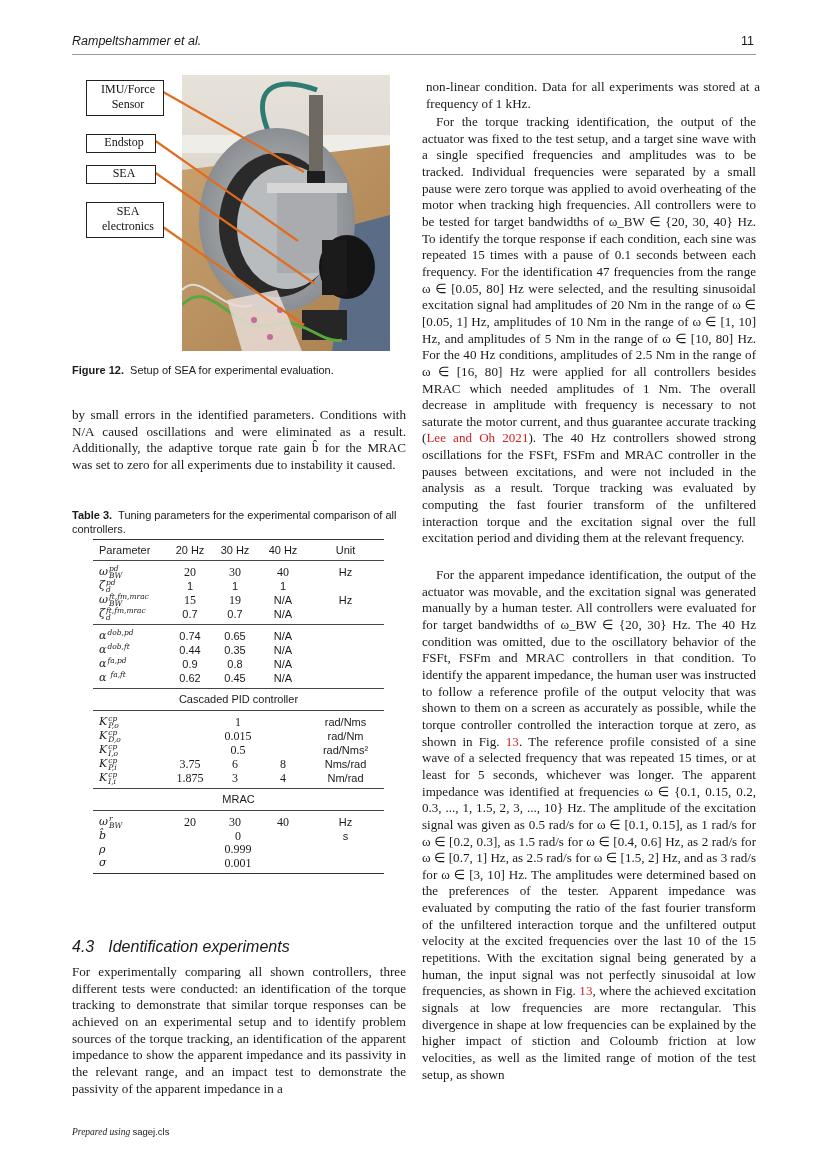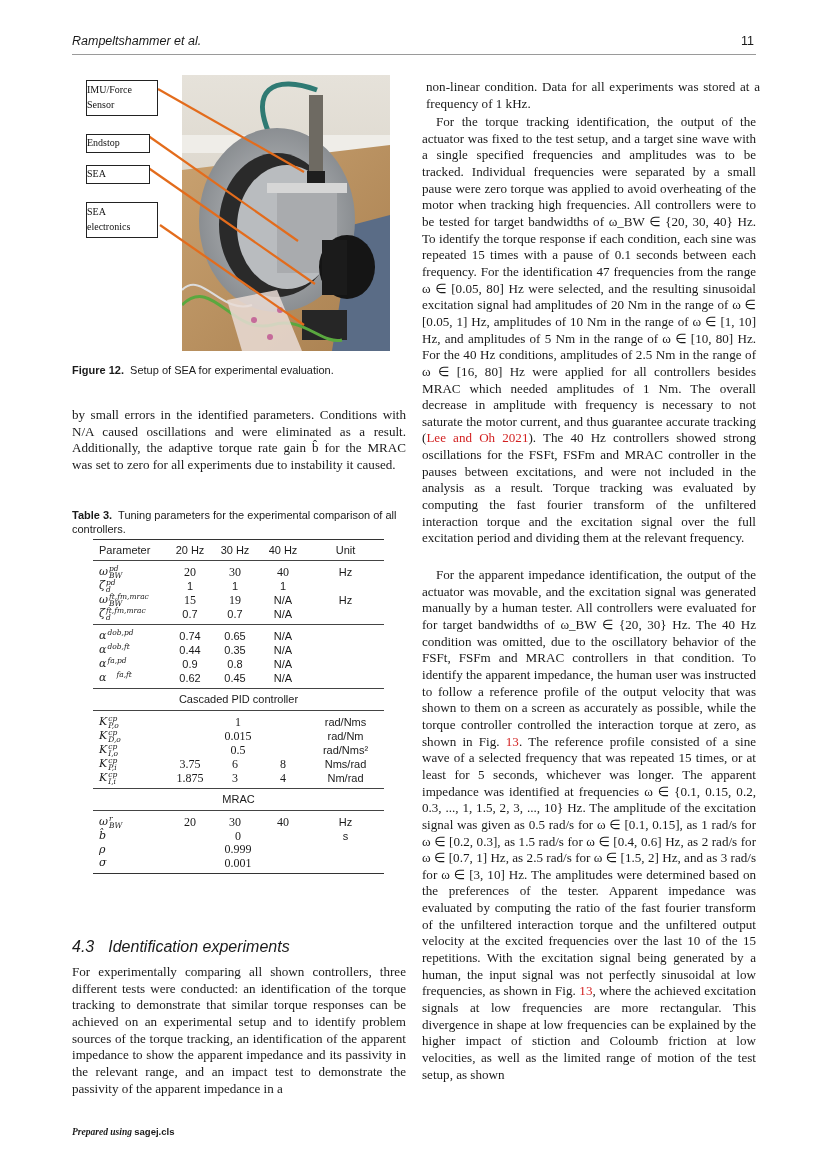--- a/index.html
+++ b/index.html
@@ -6,21 +6,21 @@
   body { width:827px; height:1169px; position:relative; overflow:hidden; color:#1a1a1a; }
   .sans { font-family:"Liberation Sans", "DejaVu Sans", sans-serif; }
 
   #header { position:absolute; left:72px; top:32px; width:684px; height:22px; border-bottom:1px solid #9a9a9a; }
   #header .running { position:absolute; left:0; top:2px; font-style:italic; font-size:12.5px; }
   #header .pageno { position:absolute; right:2px; top:2px; font-size:12.5px; }
 
   
   #figure { position:absolute; left:72px; top:75px; width:320px; height:278px; }
   #photo { position:absolute; left:110px; top:0; width:208px; height:276px; overflow:hidden; }
-  .label-box { position:absolute; left:14px; background:#fff; border:1.2px solid #222; font-family:"Liberation Serif", serif; font-size:10px; line-height:15px; color:#111; }
+  .label-box { position:absolute; left:14px; background:#fff; border:1.2px solid #222; font-family:"Liberation Serif", serif; font-size:12px; text-align:center; line-height:15px; color:#111;padding-left:6px; }
   #fig-caption { position:absolute; left:72px; top:364px; width:330px; font-size:11px; }
   #fig-caption b { font-weight:bold; }
 
   .para { font-family:"Liberation Serif", serif; font-size:13.1px; line-height:16.65px; text-align:justify; position:absolute; }
   .para.indent { text-indent:14px; }
   .link { color:#d21f1f; }
 
   #tab-caption { position:absolute; left:72px; top:508px; width:334px; font-size:11px; line-height:14px; }
 
   
@@ -35,21 +35,21 @@
   .rule-top { border-top:1.4px solid #333; }
   .rule-mid { border-top:1px solid #444; }
   .rule-bot { border-bottom:1.4px solid #333; }
   .sym { font-family:"DejaVu Serif", serif; font-style:italic; font-size:11px; }
   .num-serif { font-family:"Liberation Serif", serif; font-size:12px; }
   .num-sans { font-family:"Liberation Sans", sans-serif; font-size:11px; }
 
   #section-heading { position:absolute; left:72px; top:938px; font-family:"Liberation Sans", sans-serif; font-style:italic; font-size:16px; }
   #section-heading .num { margin-right:14px; }
 
-  #footer { position:absolute; left:72px; top:1126px; font-size:9.5px;font-weight:bold; }
+  #footer { position:absolute; left:72px; top:1126px; font-size:9.5px; }
   #footer .pre { font-family:"Liberation Serif", serif; font-style:italic; }
   #footer .cls { font-family:"Liberation Sans", sans-serif; }
 </style>
 </head>
 <body>
 
 <div id="header">
   <span class="running sans">Rampeltshammer et al.</span>
   <span class="pageno sans">11</span>
 </div>
@@ -214,21 +214,21 @@
           <td class="c1" style="padding-left: 6px;"><span class="sym">α<span style="display: inline-flex; flex-direction: column; vertical-align: middle; line-height: 7px; font-size: 7.5px; margin-left: 1px;">
                 <span>fa,pd</span>
                 <span>&nbsp;</span>
               </span></span></td>
           <td class="c2 num-sans">0.9</td>
           <td class="c3 num-sans">0.8</td>
           <td class="c4 num-sans">N/A</td>
           <td class="c5 num-sans"></td>
         </tr>
         <tr>
-          <td class="c1" style="padding-left: 6px; padding-bottom: 3px;"><span class="sym">α<span style="display: inline-flex; flex-direction: column; vertical-align: middle; line-height: 7px; font-size: 7.5px; margin-left: 10px;">
+          <td class="c1" style="padding-left: 6px; padding-bottom: 3px;"><span class="sym">α<span style="display: inline-flex; flex-direction: column; vertical-align: middle; line-height: 7px; font-size: 7.5px; margin-left: 4px;">
                 <span>fa,ft</span>
                 <span>&nbsp;</span>
               </span></span></td>
           <td class="c2 num-sans" style="padding-bottom: 3px;">0.62</td>
           <td class="c3 num-sans" style="padding-bottom: 3px;">0.45</td>
           <td class="c4 num-sans" style="padding-bottom: 3px;">N/A</td>
           <td class="c5 num-sans" style="padding-bottom: 3px;"></td>
         </tr>
         <tr class="rule-mid">
           <td colspan="5" class="num-sans" style="text-align: center; height: 21px;">Cascaded PID controller</td>

